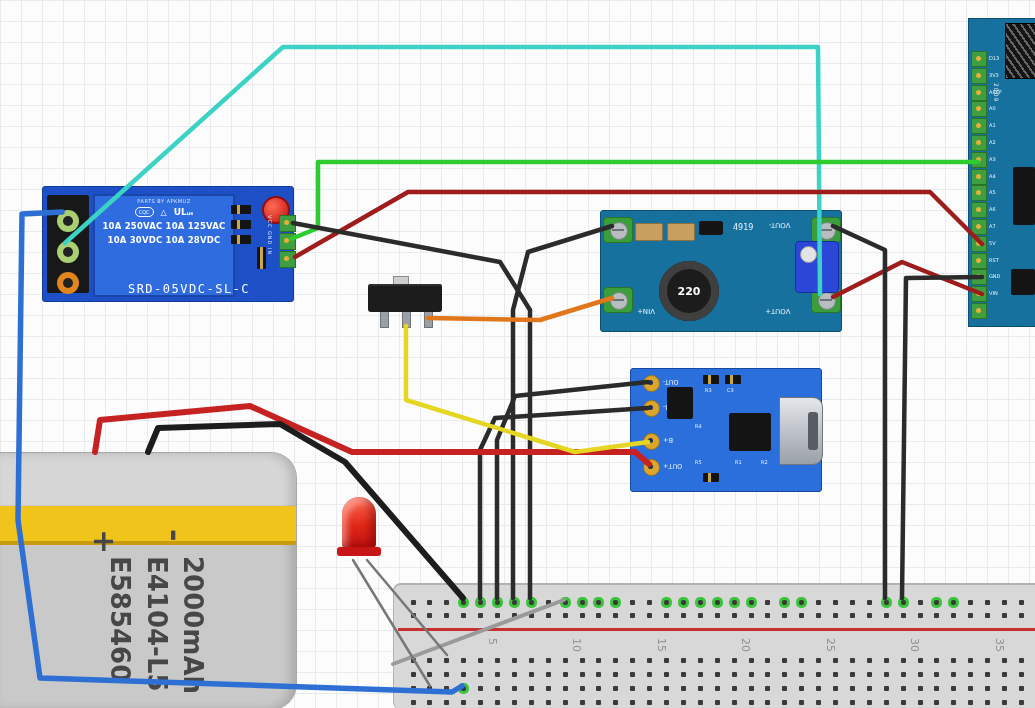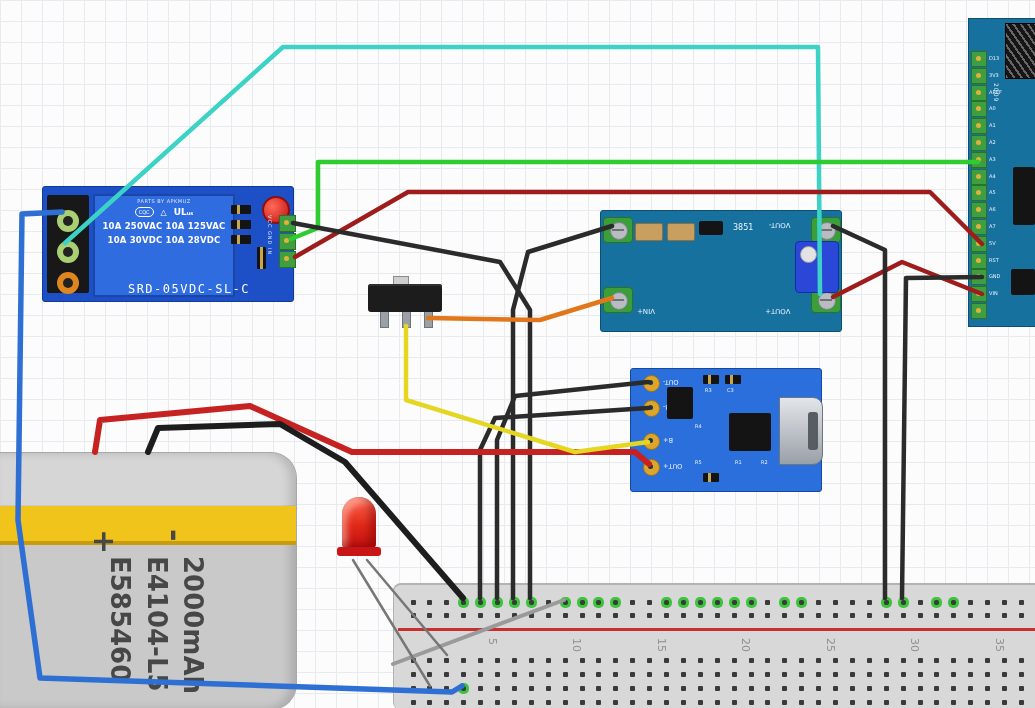--- a/index.html
+++ b/index.html
@@ -132,21 +132,24 @@
     <div class="pad-green" style="left:210px;top:76px;">
         <div class="scr"></div>
       </div>
     <span class="padlbl" style="left:36px;top:10px;">-VIN</span>
     <span class="padlbl" style="left:36px;top:96px;">VIN+</span>
     <span class="padlbl" style="left:168px;top:10px;">VOUT-</span>
     <span class="padlbl" style="left:164px;top:96px;">VOUT+</span>
     <div class="cap" style="left:34px;top:12px;width:26px;height:16px;"></div>
     <div class="cap" style="left:66px;top:12px;width:26px;height:16px;"></div>
     <div class="chip" style="left:98px;top:10px;width:24px;height:14px;"></div>
-    <span style="position:absolute;left:132px;top:12px;font-size:8px;color:#eaf4ff;">3851</span>
+    <span style="position:absolute;left:132px;top:12px;font-size:8px;color:#eaf4ff;">4919</span>
+    <div class="inductor">
+        <span>220</span>
+      </div>
     <div class="trimpot">
         <div class="scrw"></div>
       </div>
   </div>
 
   <div class="abs chg-board">
     <div class="padau" style="left:12px;top:6px;"></div>
     <div class="padau" style="left:12px;top:31px;"></div>
     <div class="padau" style="left:12px;top:64px;"></div>
     <div class="padau" style="left:12px;top:90px;"></div>

